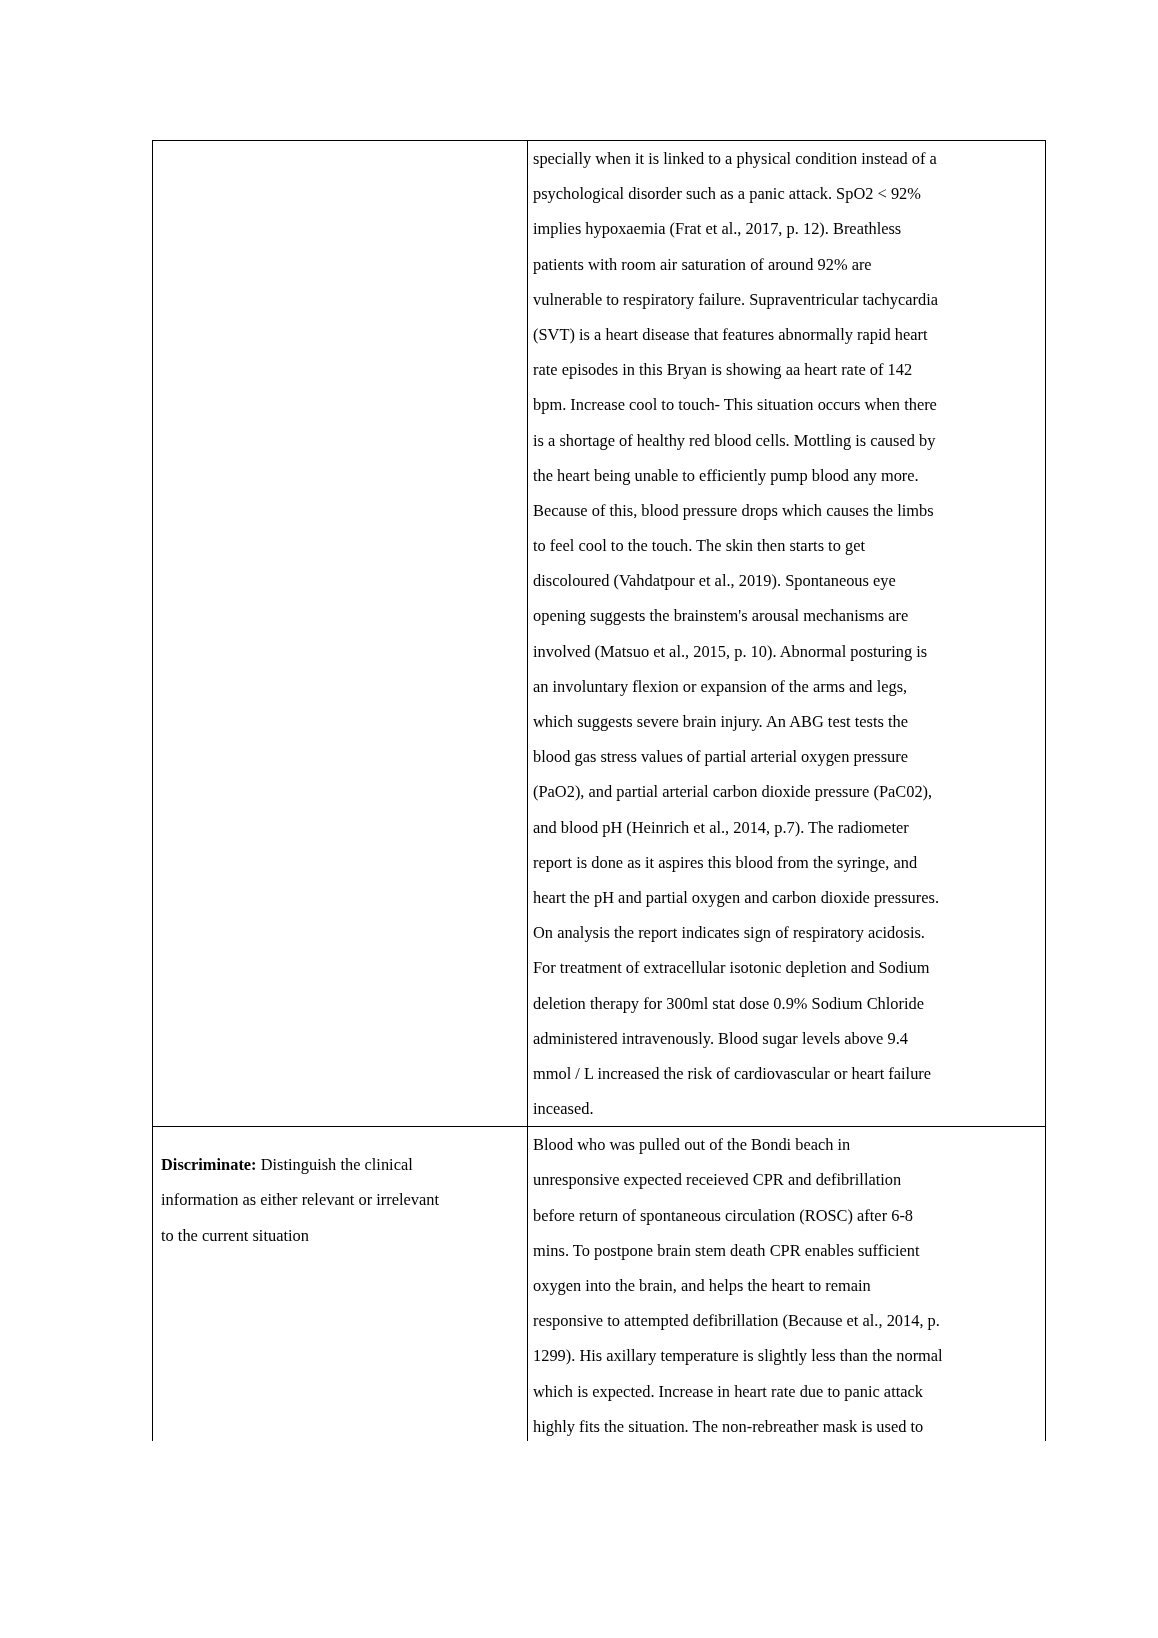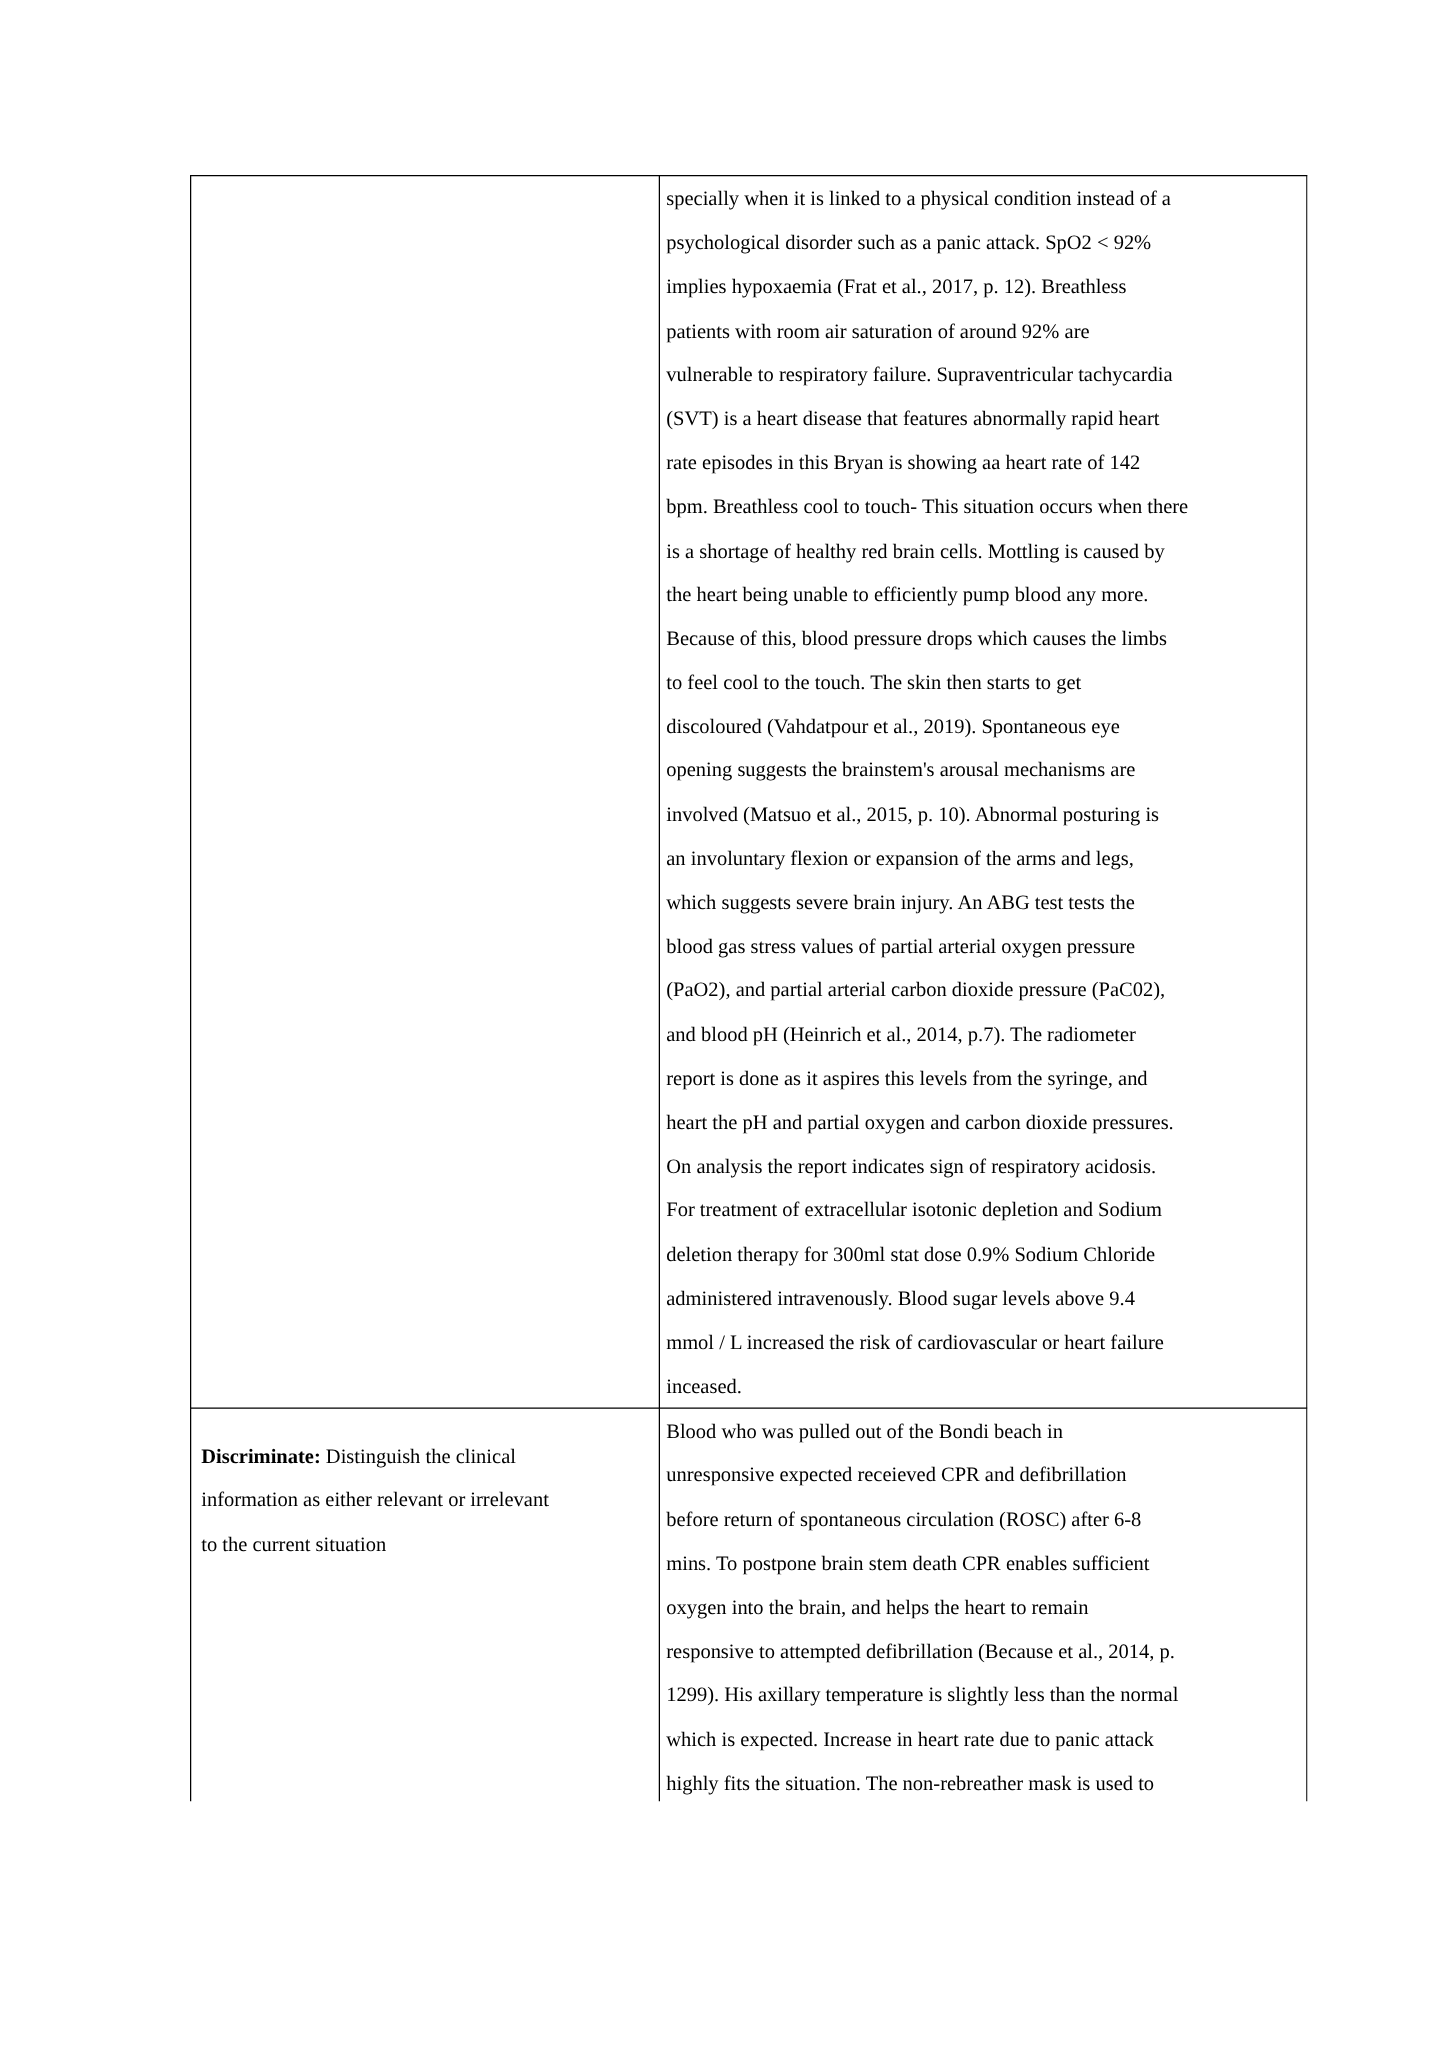--- a/index.html
+++ b/index.html
@@ -118,34 +118,34 @@
         <td class="col-right">
           <div class="cell-inner right-pad">
             <div class="para">
                 <span class="line">specially when it is linked to a physical condition instead of a</span>
                 <span class="line">psychological disorder such as a panic attack. SpO2 &lt; 92%</span>
                 <span class="line">implies hypoxaemia (Frat et al., 2017, p. 12). Breathless</span>
                 <span class="line">patients with room air saturation of around 92% are</span>
                 <span class="line">vulnerable to respiratory failure. Supraventricular tachycardia</span>
                 <span class="line">(SVT) is a heart disease that features abnormally rapid heart</span>
                 <span class="line">rate episodes in this Bryan is showing aa heart rate of 142</span>
-                <span class="line">bpm. Breathless cool to touch- This situation occurs when there</span>
-                <span class="line">is a shortage of healthy red brain cells. Mottling is caused by</span>
+                <span class="line">bpm. Increase cool to touch- This situation occurs when there</span>
+                <span class="line">is a shortage of healthy red blood cells. Mottling is caused by</span>
                 <span class="line">the heart being unable to efficiently pump blood any more.</span>
                 <span class="line">Because of this, blood pressure drops which causes the limbs</span>
                 <span class="line">to feel cool to the touch. The skin then starts to get</span>
                 <span class="line">discoloured (Vahdatpour et al., 2019). Spontaneous eye</span>
                 <span class="line">opening suggests the brainstem's arousal mechanisms are</span>
                 <span class="line">involved (Matsuo et al., 2015, p. 10). Abnormal posturing is</span>
                 <span class="line">an involuntary flexion or expansion of the arms and legs,</span>
                 <span class="line">which suggests severe brain injury. An ABG test tests the</span>
                 <span class="line">blood gas stress values of partial arterial oxygen pressure</span>
                 <span class="line">(PaO2), and partial arterial carbon dioxide pressure (PaC02),</span>
                 <span class="line">and blood pH (Heinrich et al., 2014, p.7). The radiometer</span>
-                <span class="line">report is done as it aspires this levels from the syringe, and</span>
+                <span class="line">report is done as it aspires this blood from the syringe, and</span>
                 <span class="line">heart the pH and partial oxygen and carbon dioxide pressures.</span>
                 <span class="line">On analysis the report indicates sign of respiratory acidosis.</span>
                 <span class="line">For treatment of extracellular isotonic depletion and Sodium</span>
                 <span class="line">deletion therapy for 300ml stat dose 0.9% Sodium Chloride</span>
                 <span class="line">administered intravenously. Blood sugar levels above 9.4</span>
                 <span class="line">mmol / L increased the risk of cardiovascular or heart failure</span>
                 <span class="line">inceased.</span>
               </div>
           </div>
         </td>

